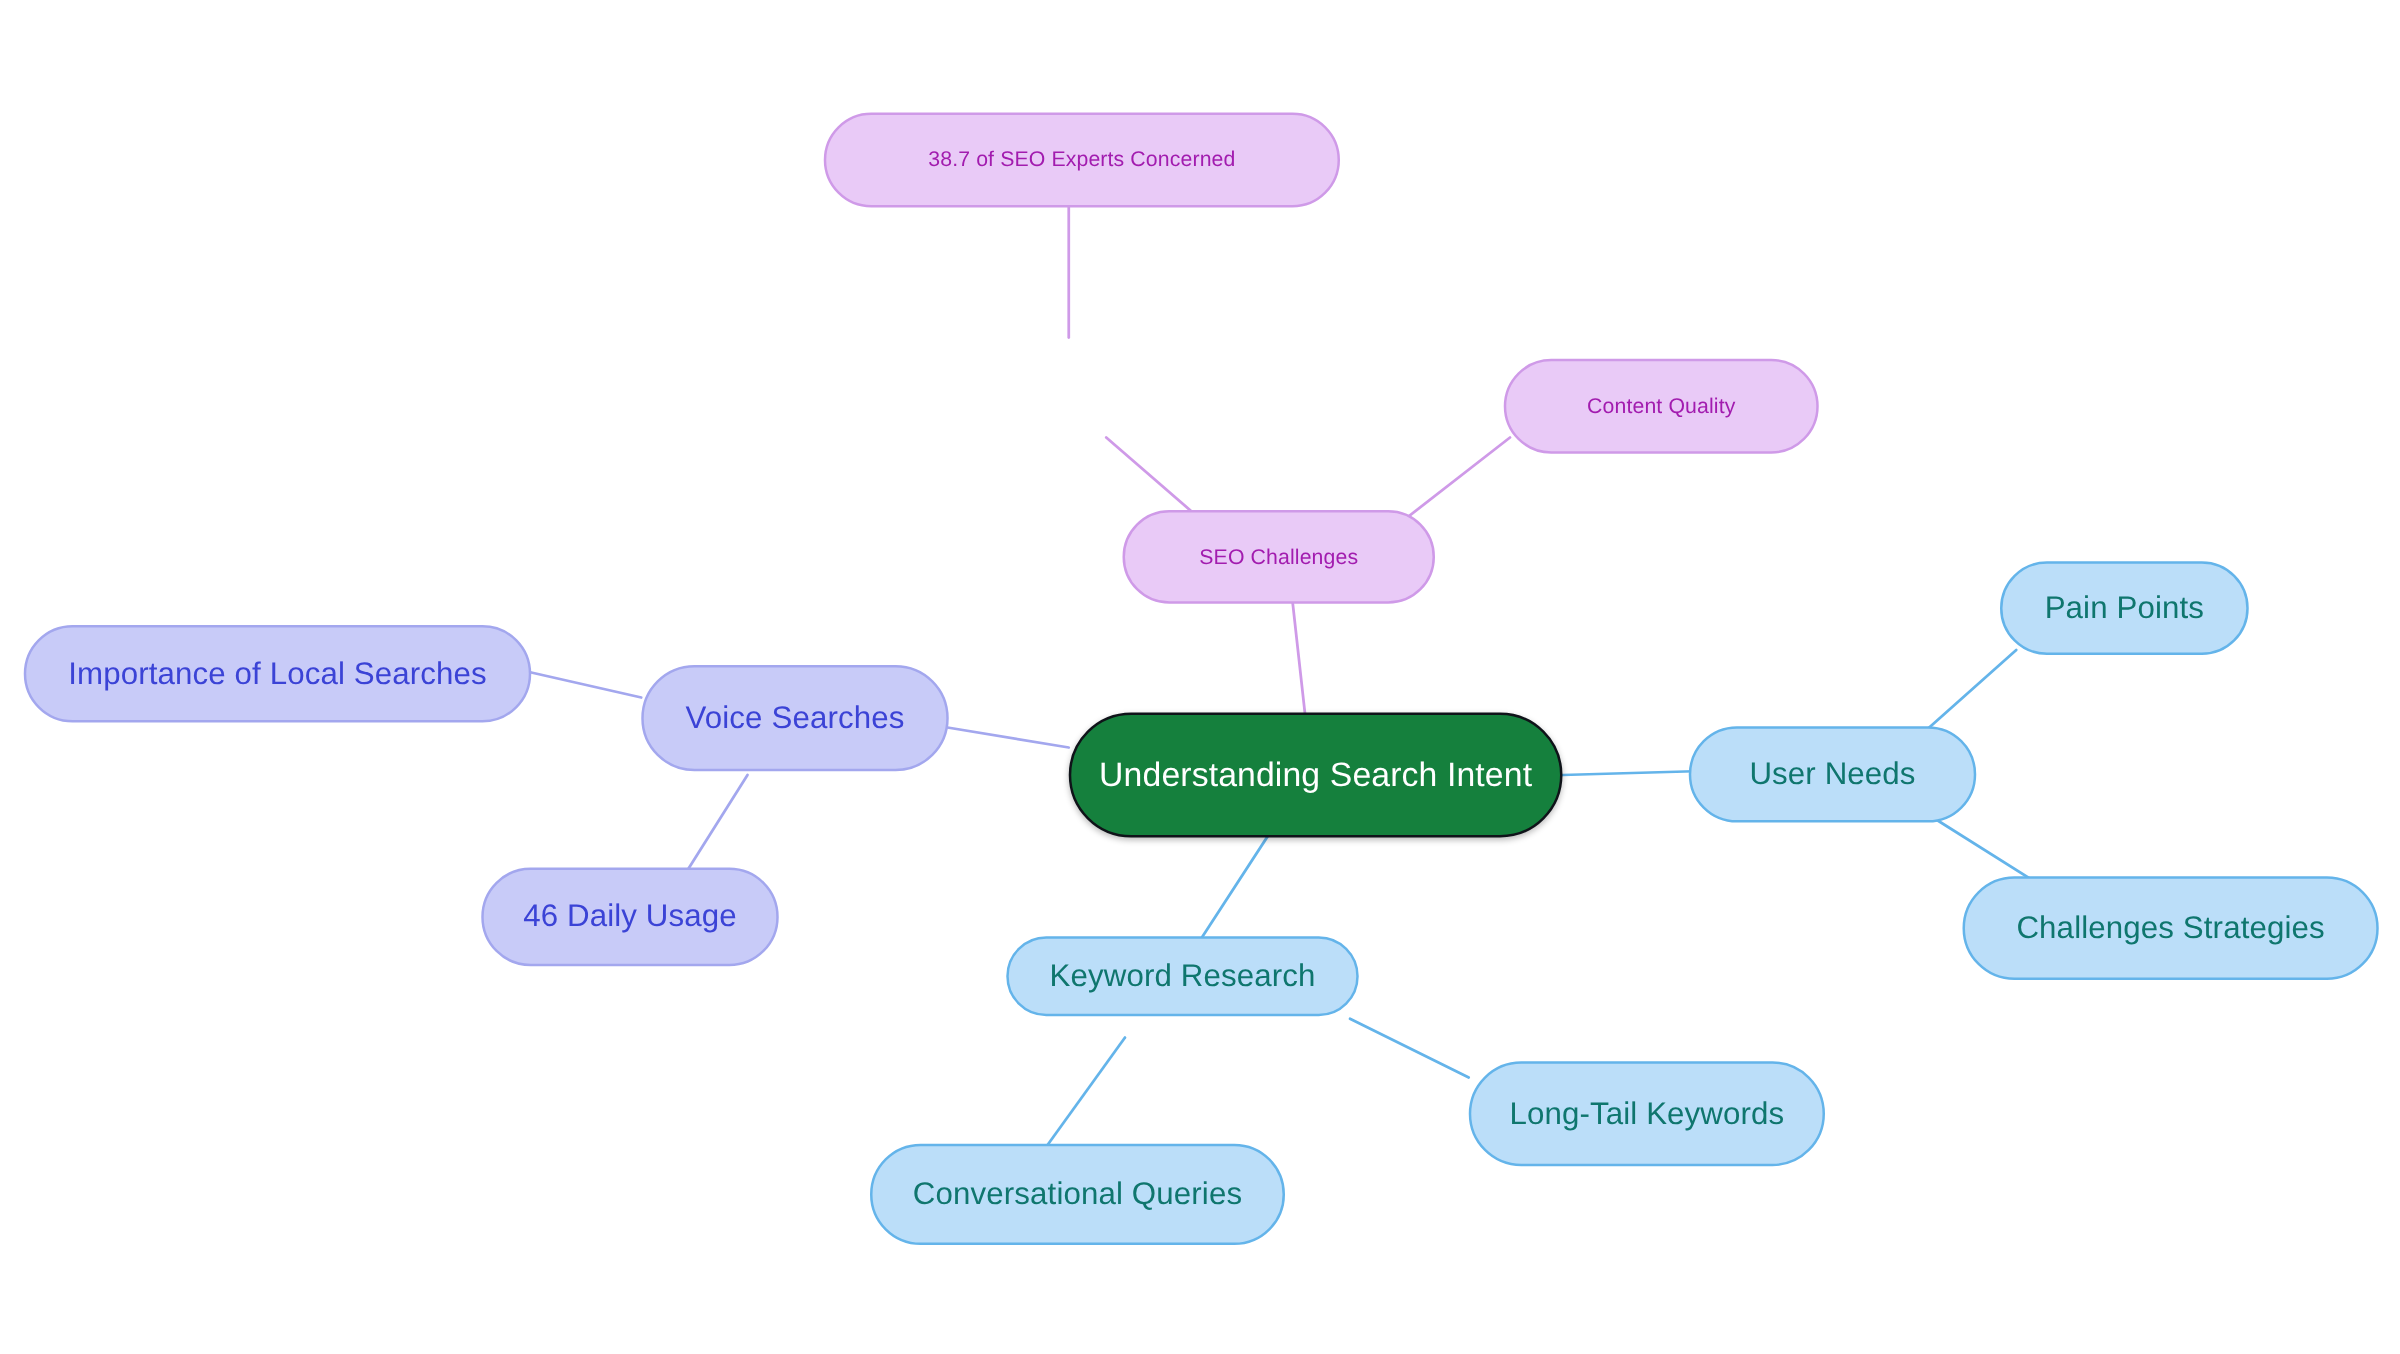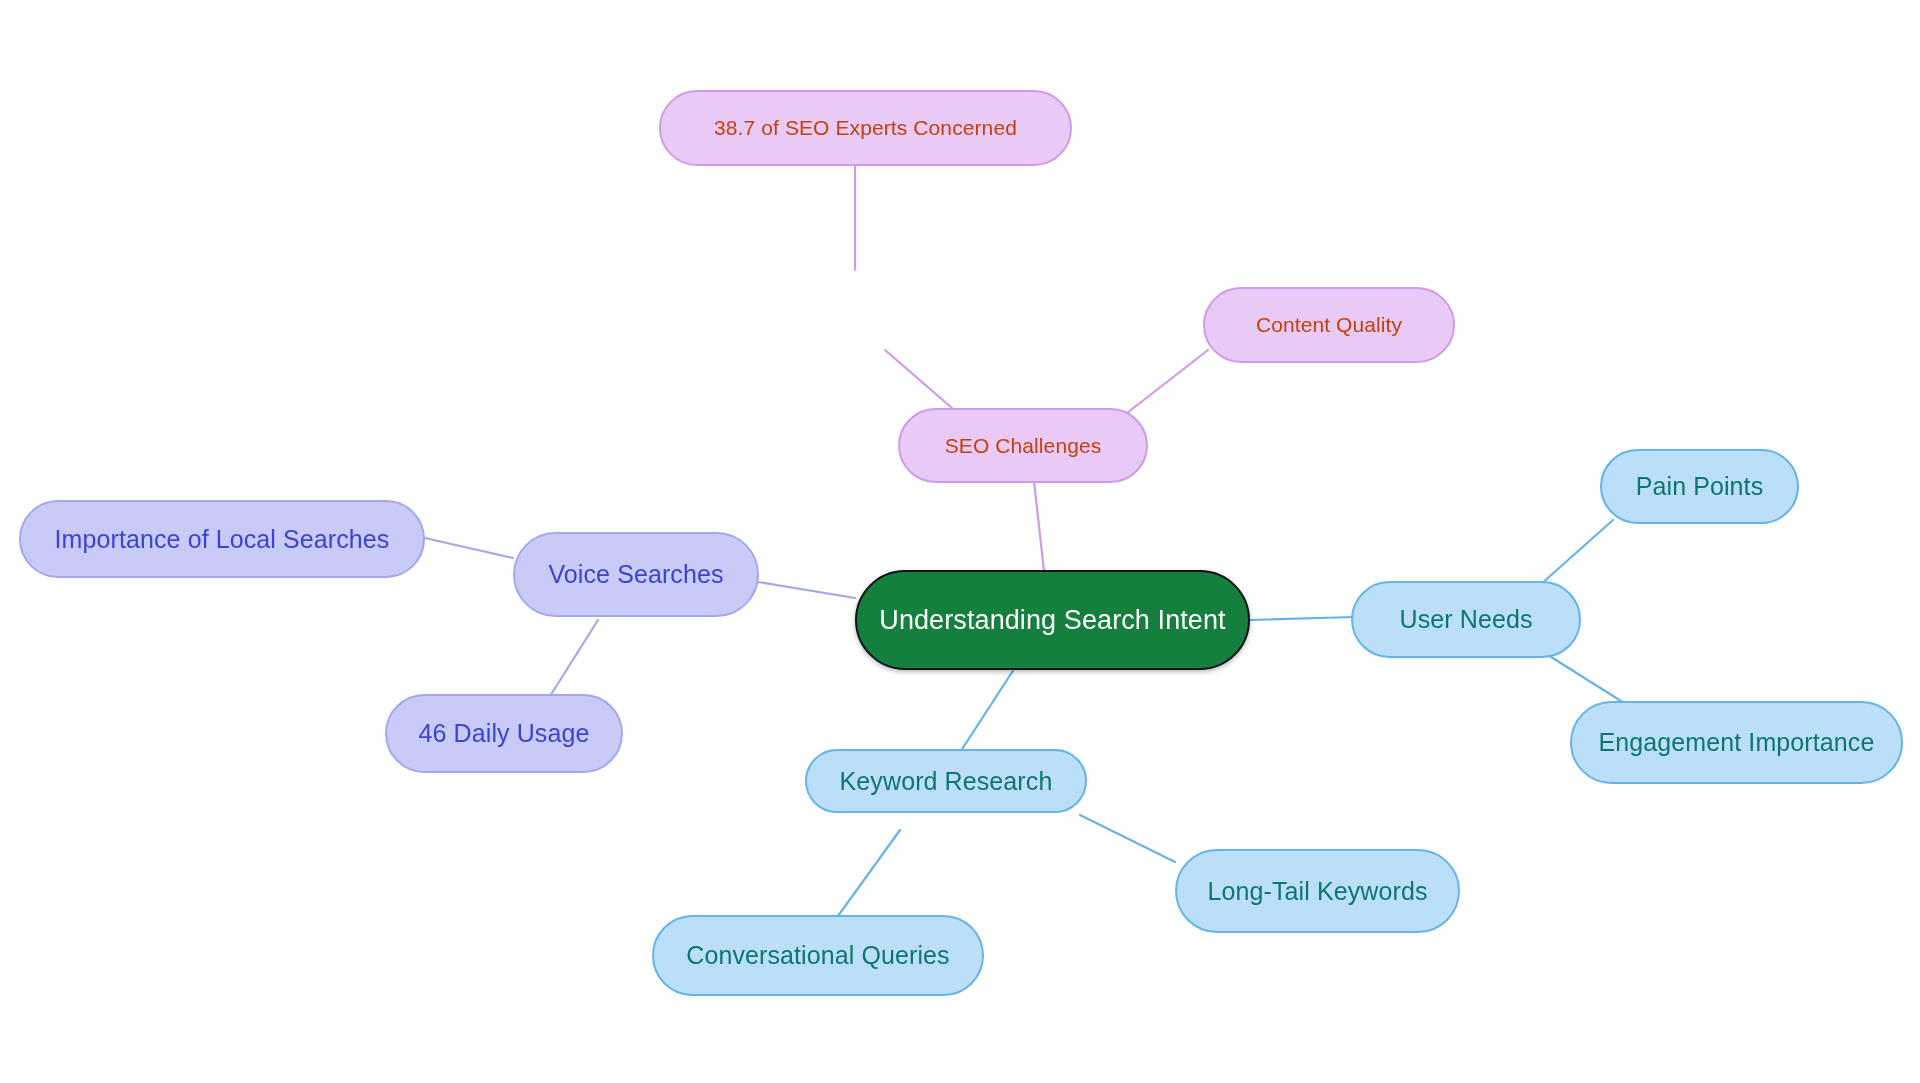--- a/index.html
+++ b/index.html
@@ -41,22 +41,22 @@
   .node-root {
     background: #15803d;
     border-color: #0f1319;
     color: #ffffff;
     font-size: 27px;
     box-shadow: 0 2px 5px rgba(0,0,0,0.28);
   }
   .node-purple {
     background: #e9caf7;
     border-color: #cf9ae8;
-    color: #c2410c;
-    font-size: 21px;
+    color: #a21caf;
+    font-size: 17px;
   }
   .node-indigo {
     background: #c8cbf8;
     border-color: #a3a7ee;
     color: #3b43d6;
     font-size: 25px;
   }
   .node-blue {
     background: #bbdef9;
     border-color: #64b4ea;
@@ -102,21 +102,21 @@
   <div class="node node-indigo" style="left:513px; top:532px; width:246px; height:85px;">Voice Searches</div>
 
   <div class="node node-indigo" style="left:19px; top:500px; width:406px; height:78px;">Importance of Local Searches</div>
 
   <div class="node node-indigo" style="left:385px; top:694px; width:238px; height:79px;">46 Daily Usage</div>
 
   <div class="node node-blue" style="left:1351px; top:581px; width:230px; height:77px;">User Needs</div>
 
   <div class="node node-blue" style="left:1600px; top:449px; width:199px; height:75px;">Pain Points</div>
 
-  <div class="node node-blue" style="left:1570px; top:701px; width:333px; height:83px;">Engagement Importance</div>
+  <div class="node node-blue" style="left:1570px; top:701px; width:333px; height:83px;">Challenges Strategies</div>
 
   <div class="node node-blue" style="left:805px; top:749px; width:282px; height:64px;">Keyword Research</div>
 
   <div class="node node-blue" style="left:1175px; top:849px; width:285px; height:84px;">Long-Tail Keywords</div>
 
-  <div class="node node-blue" style="left:652px; top:915px; width:332px; height:81px;">Conversational Queries</div>
+  <div class="node node-blue" style="left:696px; top:915px; width:332px; height:81px;">Conversational Queries</div>
 
 </div>
 
 </body></html>

